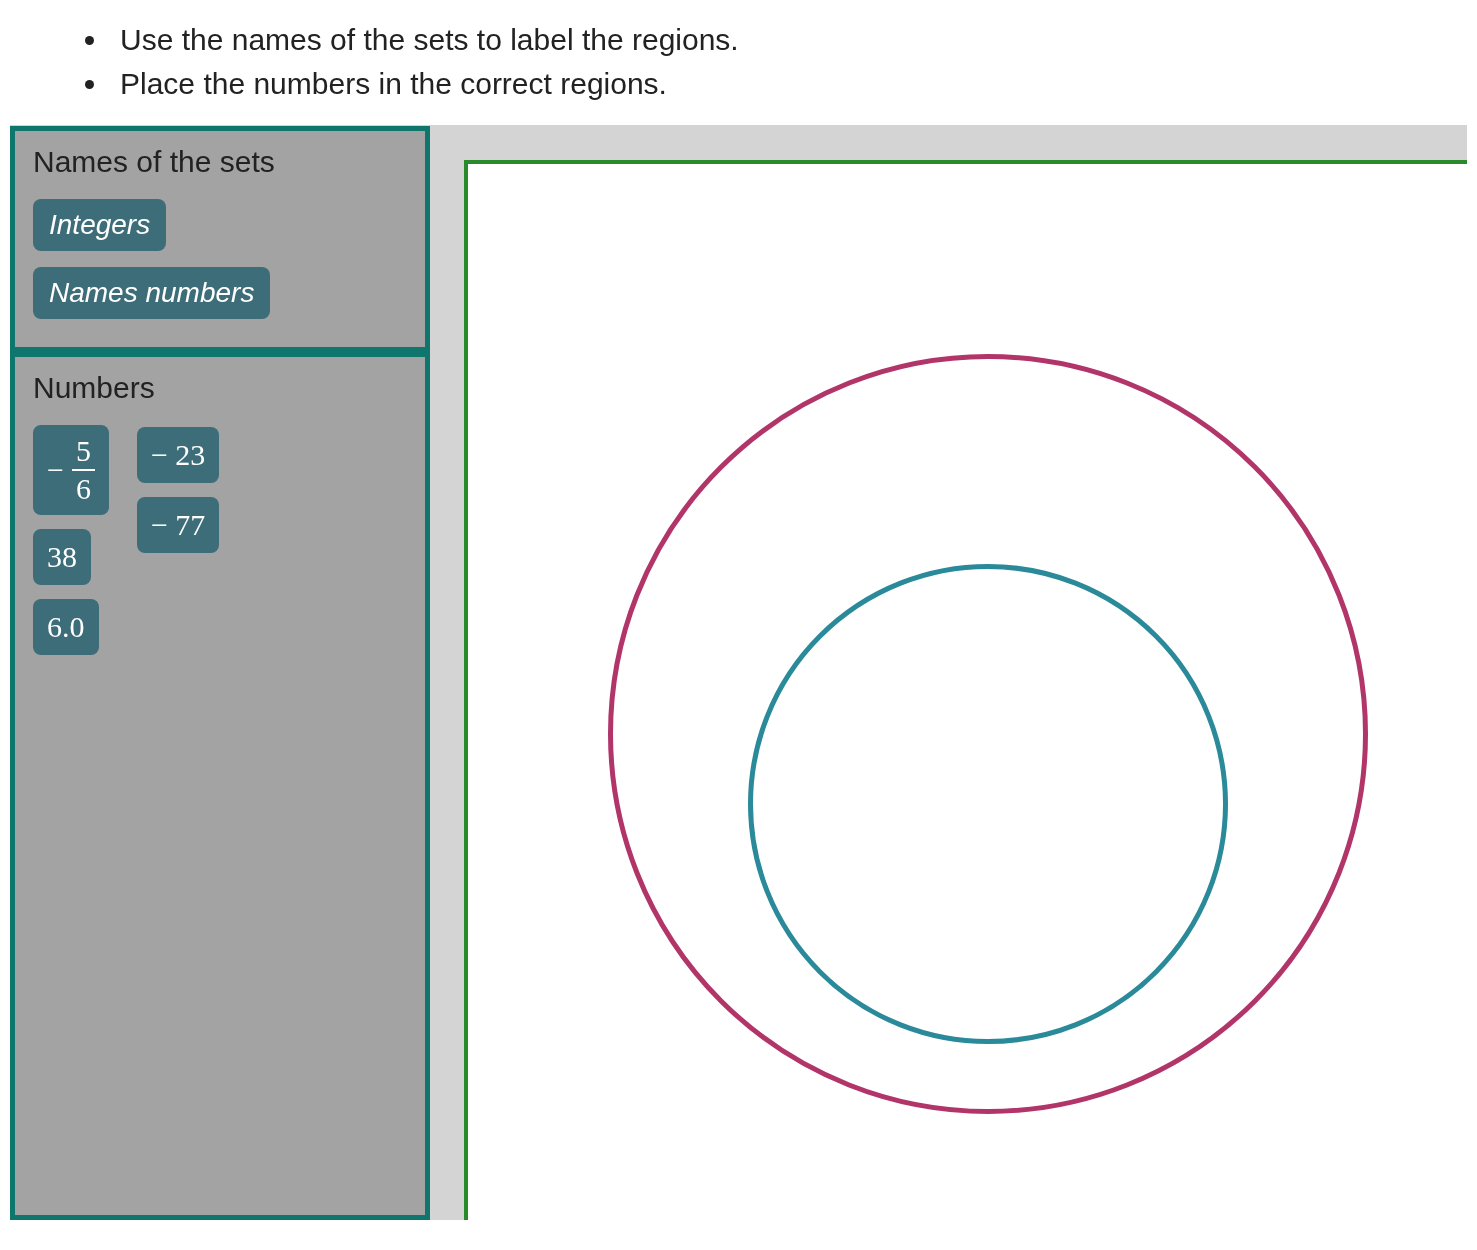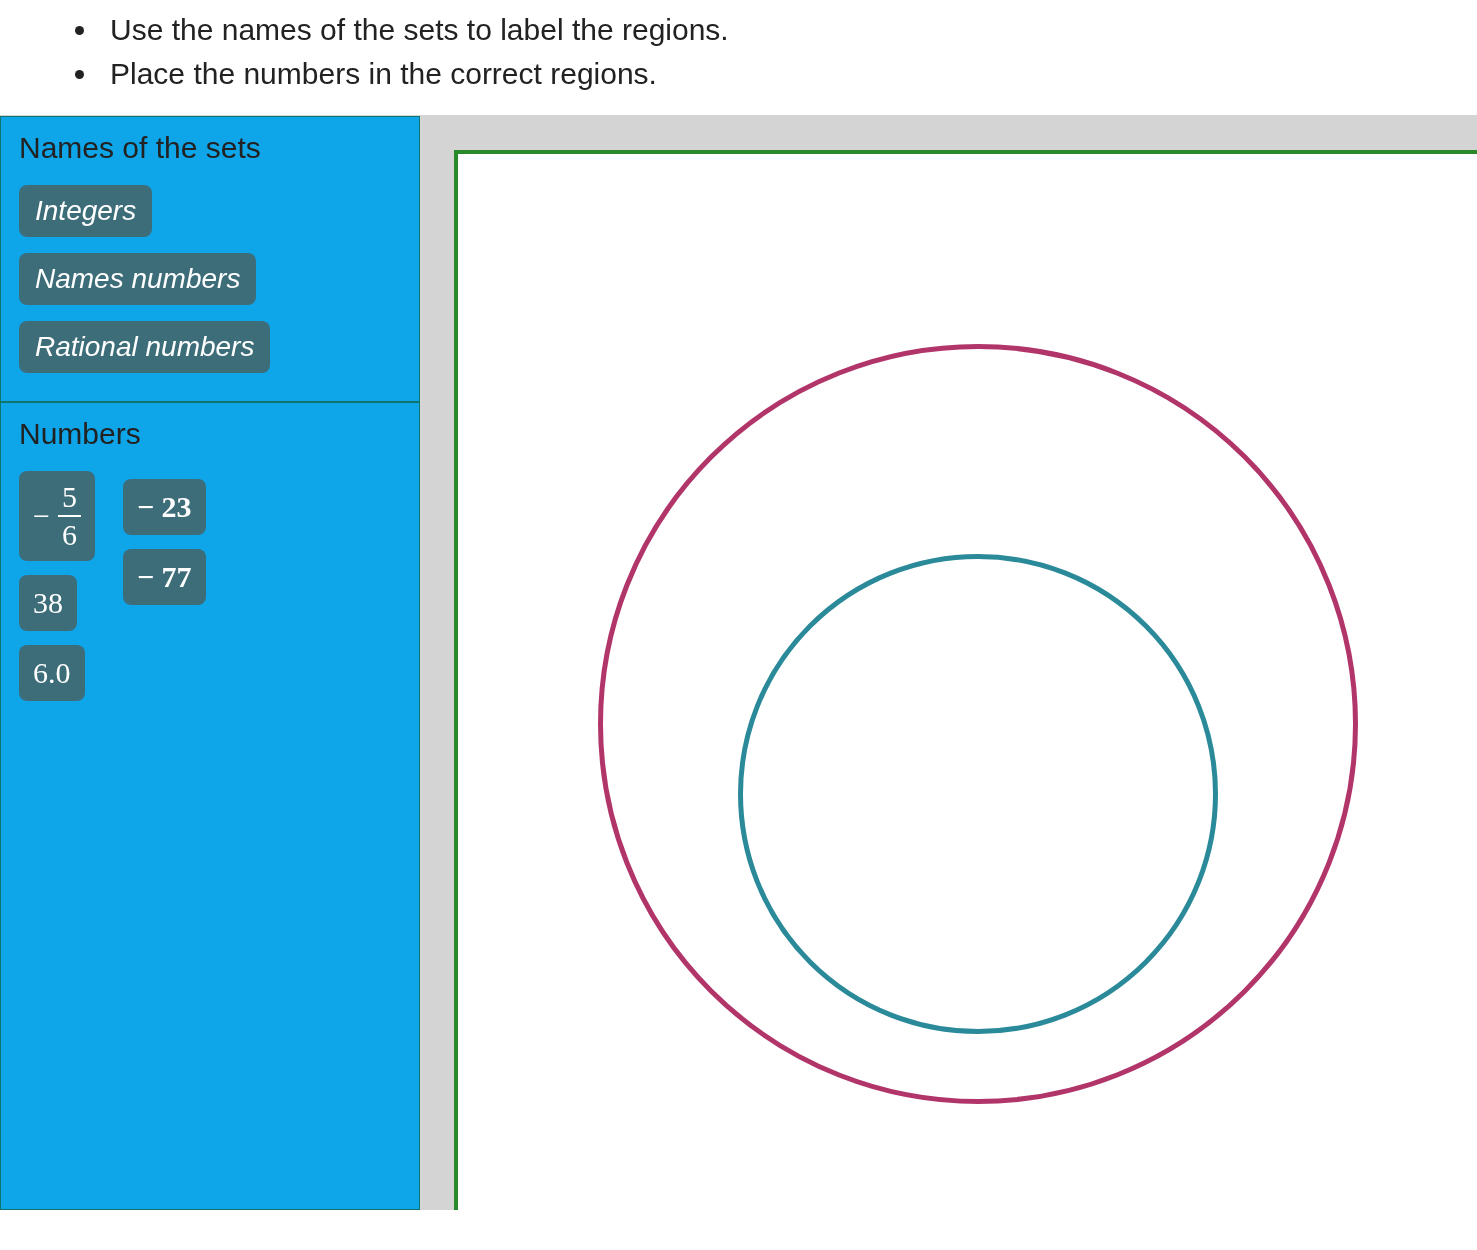--- a/index.html
+++ b/index.html
@@ -5,21 +5,21 @@
   * { box-sizing: border-box; }
   body {
     margin: 0;
     padding: 0;
     font-family: Verdana, Geneva, sans-serif;
     background: #ffffff;
     color: #222;
   }
   .page {
     width: 1477px;
-    padding: 0;
+    padding: 10px;
   }
   .instructions {
     padding: 8px 40px 20px 60px;
     font-size: 30px;
     line-height: 1.45;
   }
   .instructions ul {
     margin: 0;
     padding-left: 40px;
     list-style: disc;
@@ -33,22 +33,22 @@
     border-top: 1px solid #d4d4d4;
     min-height: 1090px;
   }
   .sidebar {
     width: 420px;
     display: flex;
     flex-direction: column;
     background: #d4d4d4;
   }
   .panel {
-    background: #0ea5e9;
-    border: 1px solid #0f766e;
+    background: #a3a3a3;
+    border: 5px solid #0f766e;
     padding: 14px 18px 18px 18px;
   }
   .panel + .panel {
     margin-top: 0;
   }
   .panel-title {
     font-size: 30px;
     margin-bottom: 14px;
   }
   .chip {
@@ -160,42 +160,41 @@
   </div>
 
   <div class="workspace">
     <div class="sidebar">
 
       <div class="panel">
         <div class="panel-title">Names of the sets</div>
         <div>
           <span class="chip">Integers</span><br>
           <span class="chip">Names numbers</span><br>
-          <span class="chip">Rational numbers</span>
         </div>
       </div>
 
       <div class="panel" style="flex:1;">
         <div class="panel-title">Numbers</div>
         <div class="numbers-area" style="margin-top:20px;">
           <div class="num-col">
             <div class="num-chip">
               <span class="frac">
                 <span class="neg">−</span>
                 <span class="frac-body">
                   <span class="frac-num">5</span>
                   <span class="frac-bar"></span>
                   <span class="frac-den">6</span>
                 </span>
               </span>
             </div>
             <div class="num-chip">38</div>
             <div class="num-chip">6.0</div>
           </div>
-          <div class="num-col" style="margin-top:8px;font-weight:bold;">
+          <div class="num-col" style="margin-top:2px;">
             <div class="num-chip">− 23</div>
             <div class="num-chip">− 77</div>
           </div>
         </div>
       </div>
 
     </div>
 
     <div class="canvas-wrap">
       <div class="diagram">

